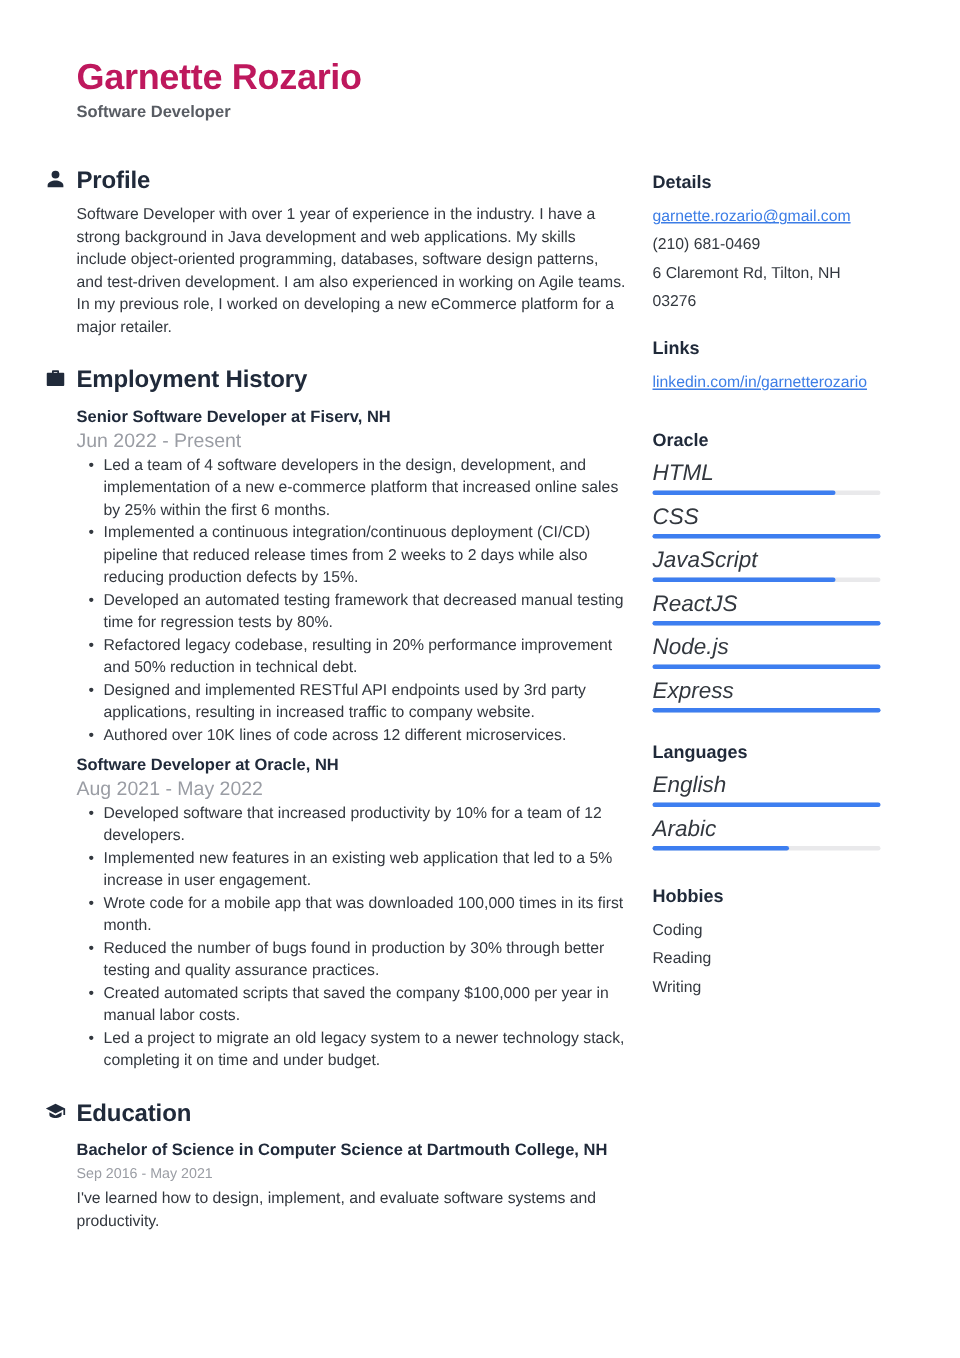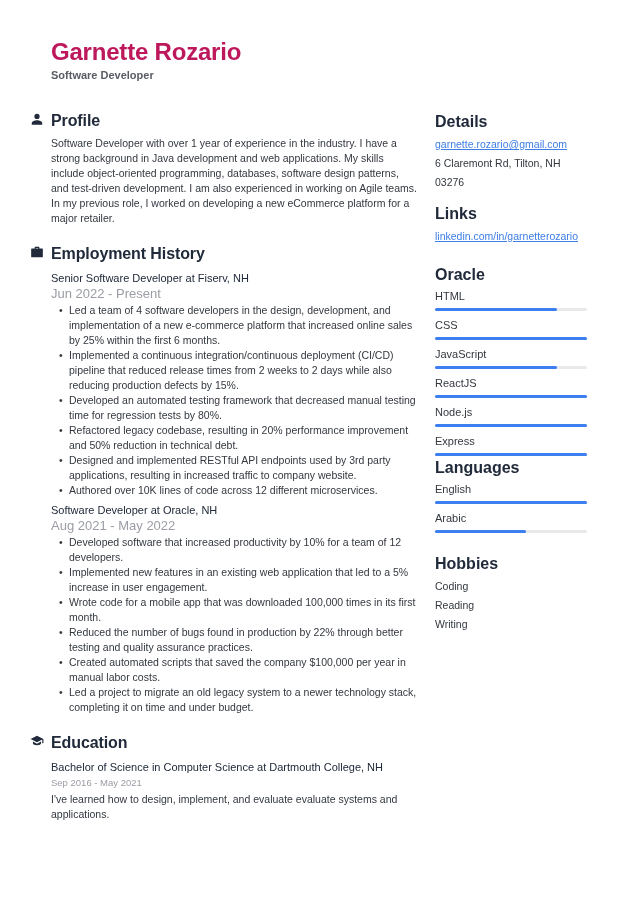--- a/index.html
+++ b/index.html
@@ -21,44 +21,44 @@
 
   .lsec { margin-top:30px; }
   .sec-head { display:flex; align-items:flex-start; gap:7px; height:20px; }
   .sec-icon { width:14px; height:14px; flex:0 0 14px; display:flex; align-items:center; }
   .sec-icon svg { width:14px; height:14px; fill:#202a3a; }
   .sec-title { font-size:16px; font-weight:700; color:#202a3a; letter-spacing:-0.1px; }
   .sec-body { margin-left:21px; font-size:10.5px; line-height:15px; color:#33383f; }
   .profile-text { margin-top:4px; }
 
   .job { margin-top:6px; }
-  .job-title { font-size:11px; font-weight:400; color:#202a3a; line-height:15px; }
+  .job-title { font-size:11px; font-weight:700; color:#202a3a; line-height:15px; }
   .job-dates { font-size:13px; color:#9a9da4; line-height:13px; margin-top:1px; }
   ul.bullets { list-style:none; margin:3px 0 5px 0; padding-left:18px; }
   ul.bullets li { position:relative; line-height:15px; }
   ul.bullets li::before { content:"\2022"; position:absolute; left:-10px; color:#33383f; }
 
   .edu { margin-top:6px; }
   .edu-dates { font-size:9.5px; color:#9a9da4; line-height:14px; margin-top:1px; }
   .edu-text { margin-top:2px; }
 
   
   .sidebar { padding-top:76px; }
-  .side-heading { font-size:16px; font-weight:700; color:#202a3a; line-height:15px; }
+  .side-heading { font-size:12px; font-weight:700; color:#202a3a; line-height:15px; }
   .side-line { font-size:10.5px; line-height:19px; color:#33383f; }
   .details-lines { margin-top:6px; }
   a.side-link { color:#3c7de6; text-decoration:underline; cursor:pointer; }
   .side-sec-links { margin-top:14px; }
   .side-sec-skills { margin-top:21px; }
-  .side-sec-langs { margin-top:4px; }
+  .side-sec-langs { margin-top:19px; }
   .side-sec-hobbies { margin-top:23px; }
   .links-lines, .hobby-lines { margin-top:6px; }
 
   .meter { margin-top:8px; }
-  .meter-label { font-size:11px; line-height:13px; color:#33383f; }
+  .meter-label { font-size:15px; line-height:13px; color:#33383f;font-style:italic; }
   .bar { height:3px; background:#e9e9eb; border-radius:2px; margin-top:5px; width:100%; }
   .bar-fill { height:3px; background:#3d7ef0; border-radius:2px; }
 </style>
 </head>
 <body>
 
 <div class="page">
 
   <div class="left">
 
@@ -103,21 +103,21 @@
           </ul>
         </div>
 
         <div class="job" style="margin-top:0;">
           <div class="job-title">Software Developer at Oracle, NH</div>
           <div class="job-dates">Aug 2021 - May 2022</div>
           <ul class="bullets">
             <li>Developed software that increased productivity by 10% for a team of 12 developers.</li>
             <li>Implemented new features in an existing web application that led to a 5% increase in user engagement.</li>
             <li>Wrote code for a mobile app that was downloaded 100,000 times in its first month.</li>
-            <li>Reduced the number of bugs found in production by 22% through better testing and quality assurance practices.</li>
+            <li>Reduced the number of bugs found in production by 30% through better testing and quality assurance practices.</li>
             <li>Created automated scripts that saved the company $100,000 per year in manual labor costs.</li>
             <li>Led a project to migrate an old legacy system to a newer technology stack, completing it on time and under budget.</li>
           </ul>
         </div>
 
       </div>
     </div>
 
     <div class="lsec" style="margin-top:19px;">
       <div class="sec-head">
@@ -125,33 +125,34 @@
           <svg viewBox="0 0 24 24">
               <path d="M12 3 1 8.6l11 5.6 9-4.6V16h2V8.6L12 3zM5 12.9V16c0 1.9 3.1 3.4 7 3.4s7-1.5 7-3.4v-3.1l-7 3.6-7-3.6z"></path>
             </svg>
         </span>
         <span class="sec-title">Education</span>
       </div>
       <div class="sec-body">
         <div class="edu">
           <div class="job-title">Bachelor of Science in Computer Science at Dartmouth College, NH</div>
           <div class="edu-dates">Sep 2016 - May 2021</div>
-          <div class="edu-text">I've learned how to design, implement, and evaluate evaluate systems and applications.</div>
+          <div class="edu-text">I've learned how to design, implement, and evaluate software systems and productivity.</div>
         </div>
       </div>
     </div>
 
   </div>
 
   <div class="right sidebar">
 
     <div>
       <div class="side-heading">Details</div>
       <div class="details-lines">
         <div class="side-line"><a class="side-link">garnette.rozario@gmail.com</a></div>
+        <div class="side-line">(210) 681-0469</div>
         <div class="side-line">6 Claremont Rd, Tilton, NH 03276</div>
       </div>
     </div>
 
     <div class="side-sec-links">
       <div class="side-heading">Links</div>
       <div class="links-lines">
         <div class="side-line"><a class="side-link">linkedin.com/in/garnetterozario</a></div>
       </div>
     </div>

